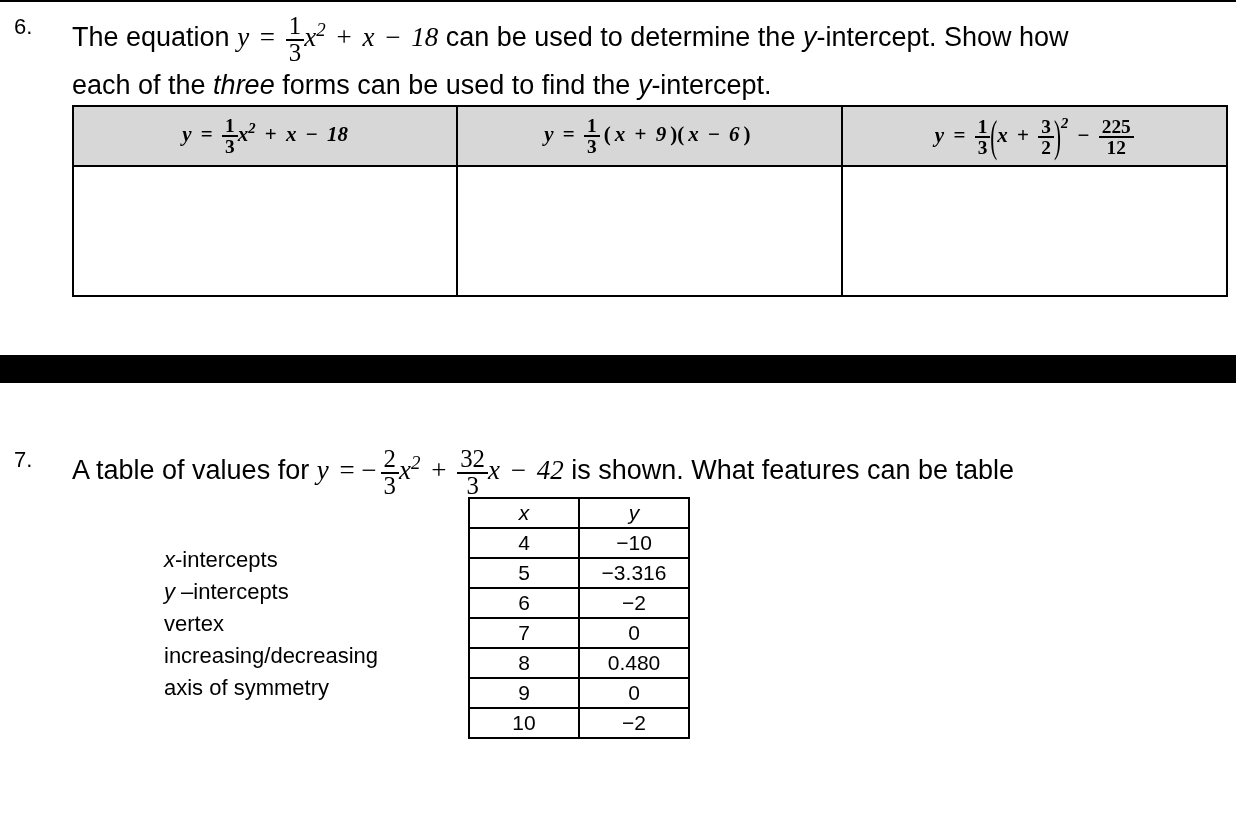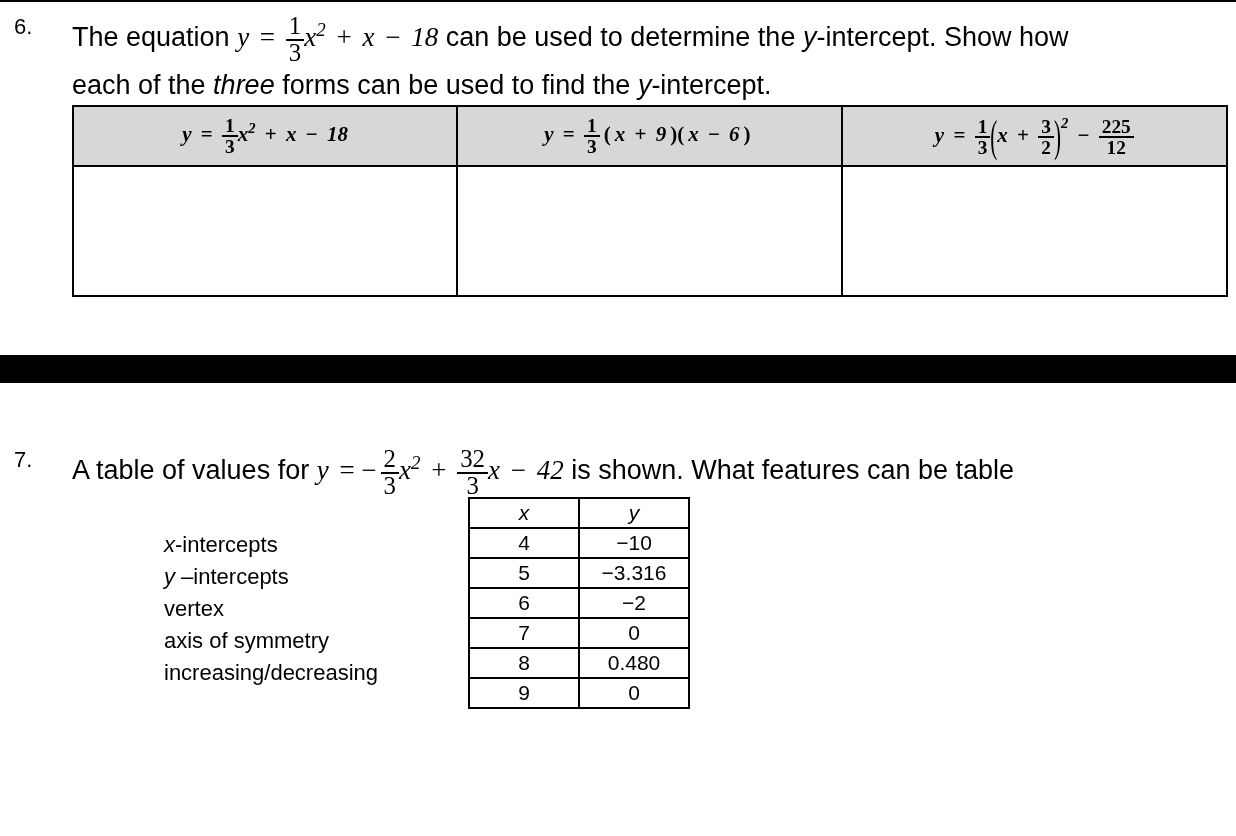--- a/index.html
+++ b/index.html
@@ -90,22 +90,22 @@
     <span class="math">y <span class="op">= −</span><span class="frac"><span class="n">2</span><span class="d">3</span></span>x<sup>2</sup> <span class="op">+</span> <span class="frac"><span class="n">32</span><span class="d">3</span></span>x <span class="op">−</span> <span class="mathn">42</span></span>
     <span> is shown. What features can be table</span><br>
   </div>
 </div>
 
 <div class="feat-wrap">
   <div class="feat-list">
     <div><span class="ital">x</span>-intercepts</div>
     <div><span class="ital">y</span> –intercepts</div>
     <div>vertex</div>
+    <div>increasing/decreasing</div>
     <div>axis of symmetry</div>
-    <div>increasing/decreasing</div>
   </div>
   <table class="val-table">
     <tbody>
           <tr>
       <th>x</th>
       <th>y</th>
     </tr>
     <tr>
             <td>4</td>
             <td>−10</td>
@@ -123,17 +123,21 @@
             <td>0</td>
           </tr>
     <tr>
             <td>8</td>
             <td>0.480</td>
           </tr>
     <tr>
             <td>9</td>
             <td>0</td>
           </tr>
+    <tr>
+            <td>10</td>
+            <td>−2</td>
+          </tr>
   </tbody>
       </table>
 </div>
 
 </div>
 
 </body></html>

